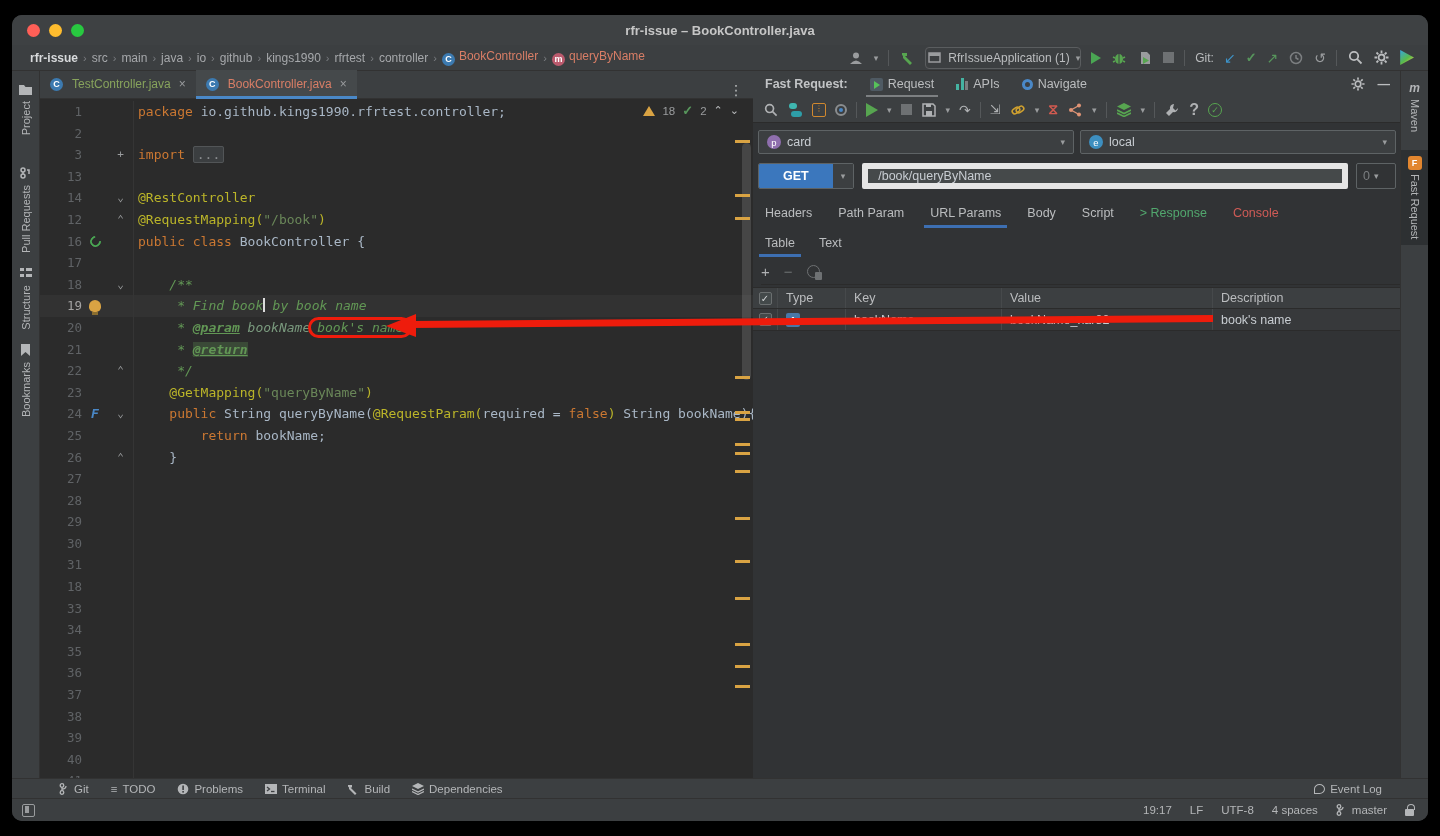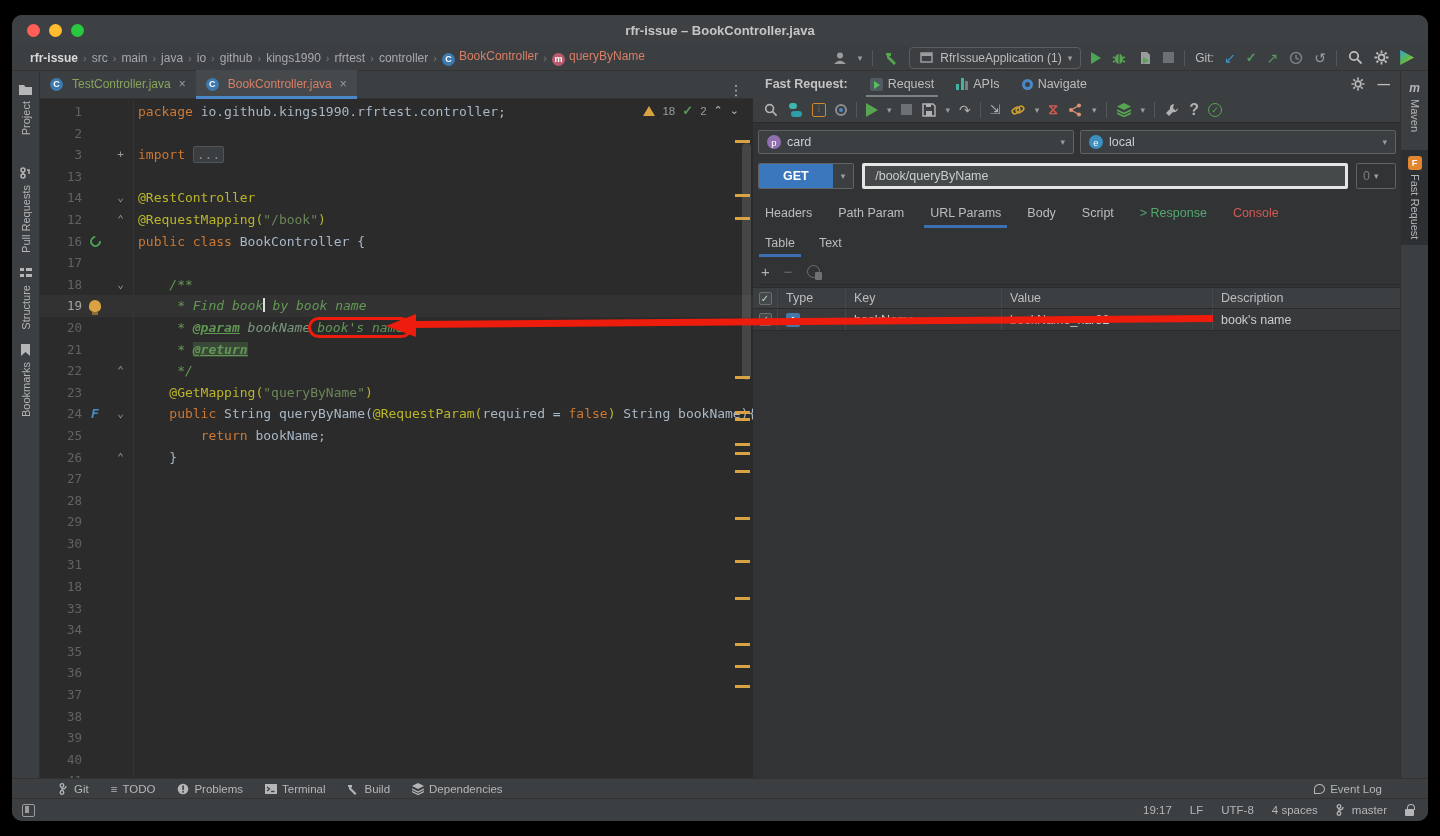--- a/index.html
+++ b/index.html
@@ -25,21 +25,21 @@
   .crumbs .sep { color:#7a7d80; margin:0 5px; font-size:11px; }
   .crumb-root { color:#d8dadc; font-weight:bold; }
   .crumb-hl { color:#d97e66; }
   .mini-circle { display:inline-flex; width:13px; height:13px; border-radius:50%;
                  color:#fff; font-size:9px; font-weight:bold; align-items:center;
                  justify-content:center; margin-right:4px; vertical-align:-2px;}
   .cc-class { background:#3c7ab0; }
   .cc-method { background:#bb5a6d; }
   .nav-right { margin-left:auto; display:flex; align-items:center; gap:10px; margin-right:14px; }
   .runconfig { display:flex; align-items:center; gap:6px; border:1px solid #5a5d5f;
-               border-radius:4px; padding:2px 8px; color:#bbbdbf; }
+               border-radius:4px; padding:2px 0; color:#bbbdbf; }
   .ico { display:inline-flex; align-items:center; justify-content:center; width:16px; height:16px; }
   .caret-down { font-size:9px; color:#9a9c9e; }
   .play-tri { width:0; height:0; border-left:10px solid #4aa653; border-top:6px solid transparent;
               border-bottom:6px solid transparent; }
   .stop-sq { width:11px; height:11px; background:#6e7173; }
   .git-label { color:#bbbdbf; }
   .arrow-blue { color:#3d93c9; font-size:14px; } .arrow-green { color:#57965c; font-size:14px; }
   .check-green { color:#57965c; font-size:13px; font-weight:bold; }
   .undo { color:#9a9c9e; font-size:14px; }
   .plugin-tri { width:15px; height:15px; clip-path:polygon(8% 0,100% 50%,8% 100%);
@@ -152,21 +152,21 @@
   .selectbox .caret-down { margin-left:auto; }
   .sel-badge { width:14px; height:14px; border-radius:50%; color:#fff; font-size:9.5px;
                display:flex; align-items:center; justify-content:center; }
   .sb-purple { background:#8f6fae; } .sb-blue { background:#3d8fc0; }
 
   .method-row { position:absolute; left:5px; top:92px; right:4px; height:26px; display:flex; gap:8px; }
   .method-combo { display:flex; border:1px solid #5e6365; border-radius:2px; overflow:hidden; }
   .method-get { background:#3b77bd; color:#fff; font-size:12.5px; font-weight:bold;
                 display:flex; align-items:center; padding:0 24px; }
   .method-caret { display:flex; align-items:center; padding:0 8px; background:#3c3f41; }
-  .url-input { flex:1; background:#45494a; border:3px solid #e5e5e5; border-radius:2px;
+  .url-input { flex:1; background:#45494a; border:6px solid #e5e5e5; border-radius:2px;
                color:#c8cdd2; font-size:12.5px; display:flex; align-items:center; padding:0 10px; }
   .count-combo { width:40px; border:1px solid #5e6365; border-radius:2px; color:#7b7e80;
                  font-size:12.5px; display:flex; align-items:center; padding:0 6px; gap:4px; }
 
   .req-tabs { position:absolute; left:12px; top:127px; right:4px; height:30px; display:flex;
               gap:26px; align-items:center; font-size:12.5px; color:#bbbdbf; }
   .req-tab { position:relative; height:30px; display:flex; align-items:center; }
   .req-tab.sel:after { content:""; position:absolute; left:-6px; right:-6px; bottom:0;
                        height:3px; background:#3d6fb2; }
   .t-green { color:#52a86e; } .t-red { color:#cf5b56; }

